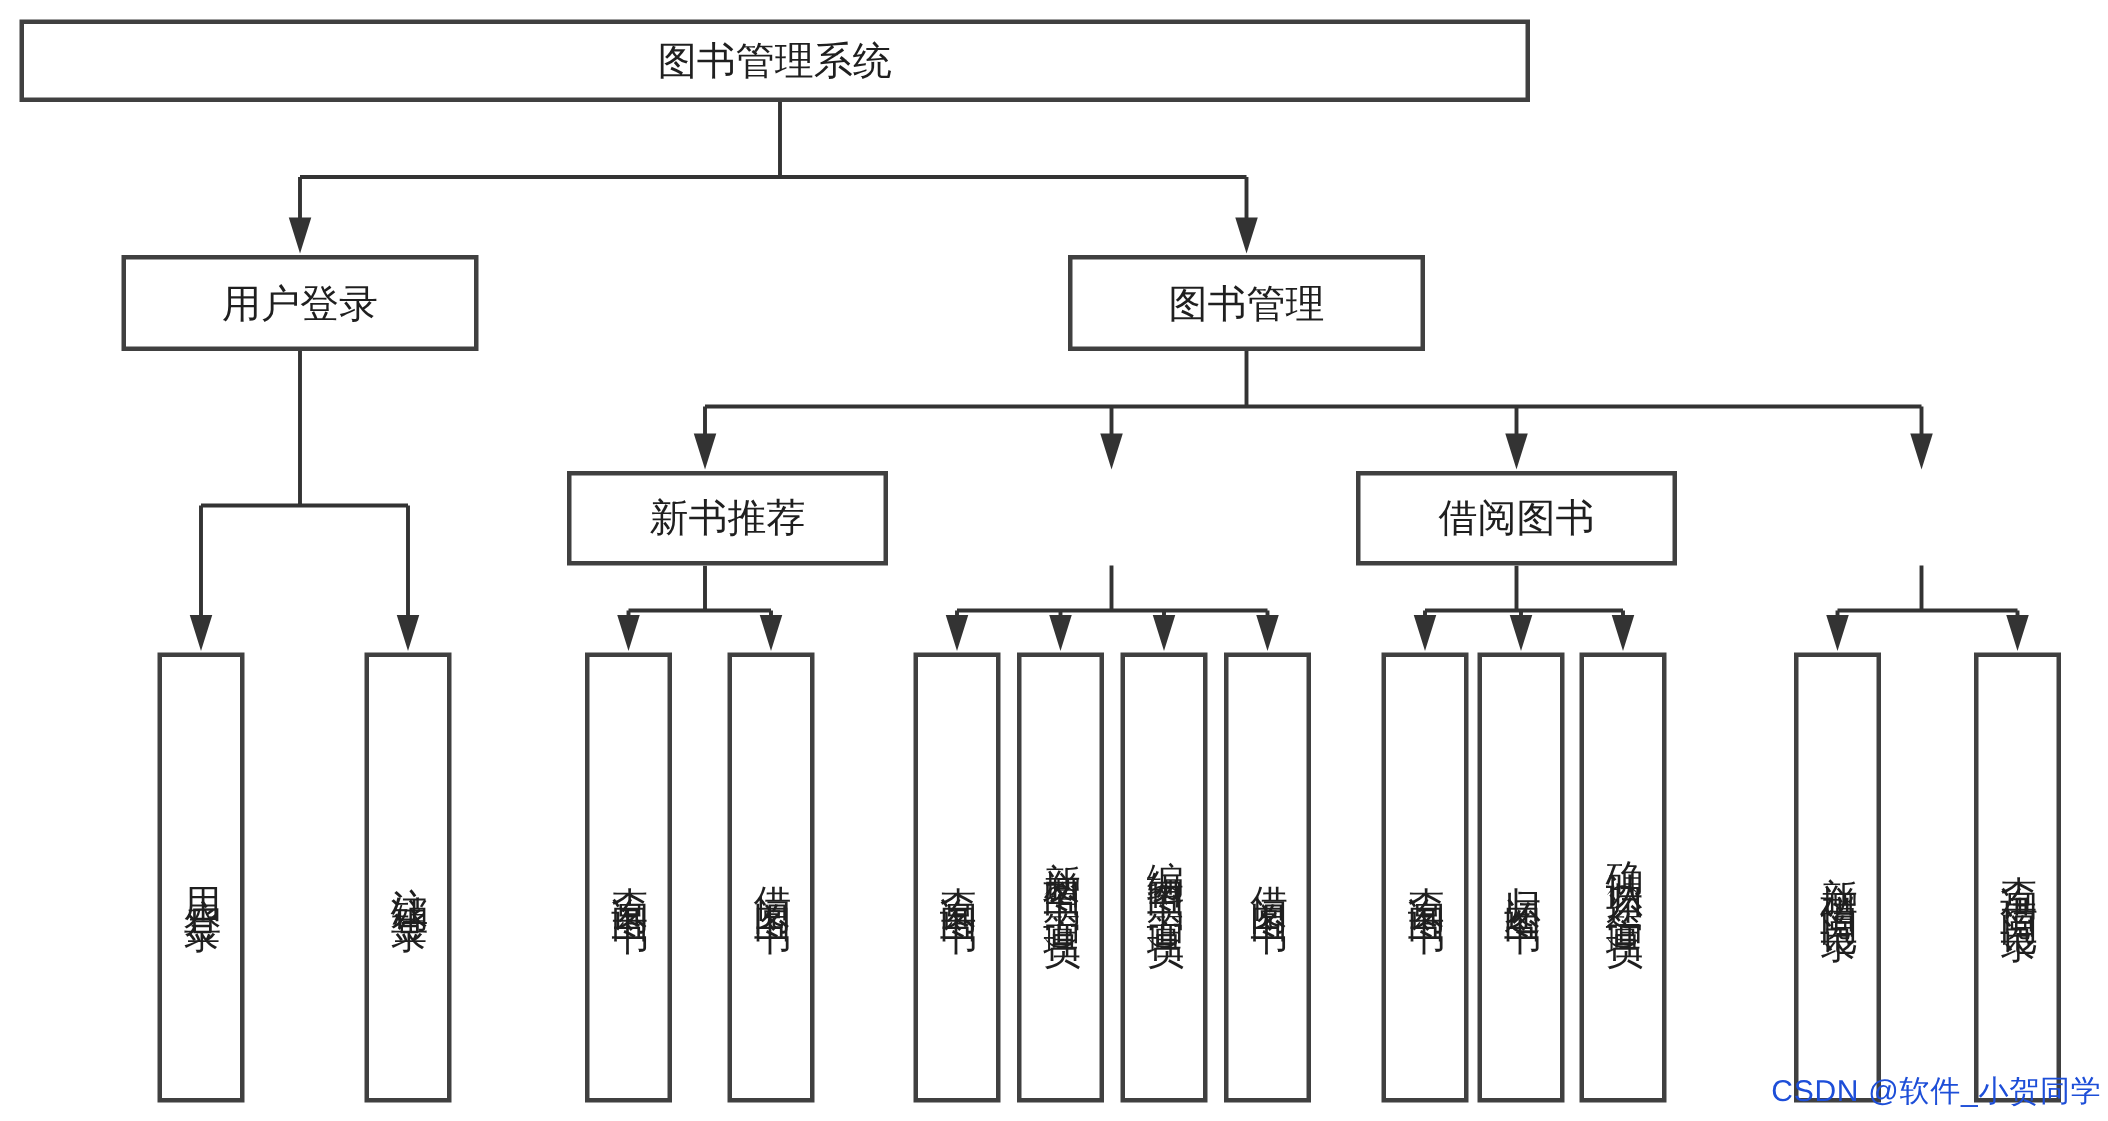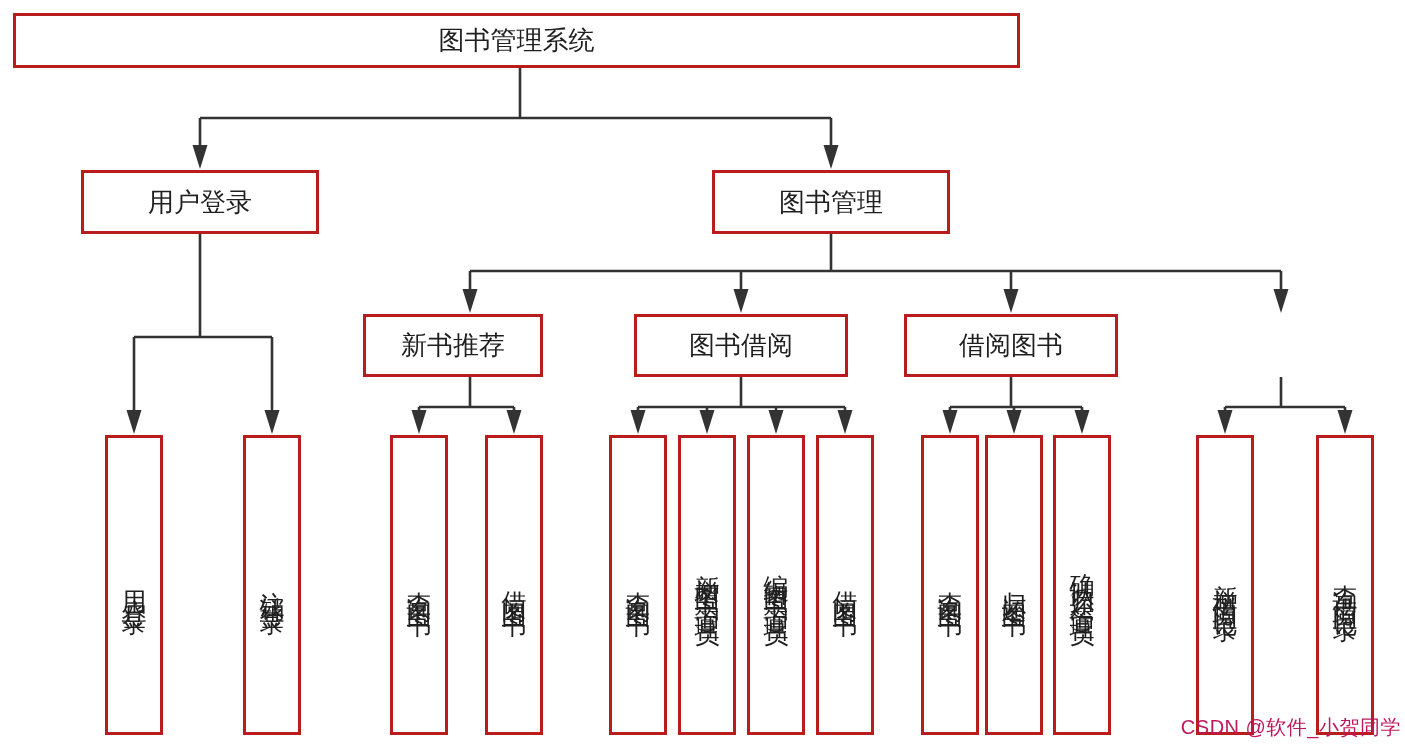--- a/index.html
+++ b/index.html
@@ -22,21 +22,21 @@
     fill: none;
   }
   .edges polygon {
     fill: #333333;
     stroke: none;
   }
   .node {
     position: absolute;
     box-sizing: border-box;
     background: #ffffff;
-    border: 3px solid #b91c1c;
+    border: 3px solid #404040;
     color: #1f1f1f;
     display: flex;
     align-items: center;
     justify-content: center;
     font-size: 26px;
     white-space: nowrap;
     z-index: 2;
   }
   .leaf {
     writing-mode: vertical-rl;
@@ -45,21 +45,21 @@
     letter-spacing: 7px;
     white-space: normal;
     line-height: 1;
   }
   .watermark {
     position: absolute;
     right: 4px;
     top: 714px;
     font-size: 20px;
     letter-spacing: 0.5px;
-    color: #be185d;
+    color: #1d4ed8;
     z-index: 5;
   }
 </style>
 </head>
 <body>
 
 <div class="canvas">
 
   <svg class="edges" viewBox="0 0 1405 747" xmlns="http://www.w3.org/2000/svg">
 
@@ -109,22 +109,21 @@
       <polygon points="1217.5,410 1232.5,410 1225,434"></polygon>
       <polygon points="1337.5,410 1352.5,410 1345,434"></polygon>
     </g>
   </svg>
 
   <div class="node" style="left:13px; top:13px; width:1007px; height:55px;">图书管理系统</div>
 
   <div class="node" style="left:81px; top:170px; width:238px; height:64px;">用户登录</div>
   <div class="node" style="left:712px; top:170px; width:238px; height:64px;">图书管理</div>
 
-  <div class="node" style="left:363px; top:314px; width:180px; height:63px;">新书推荐</div>
-  <div class="node" style="left:634px; top:314px; width:214px; height:63px;">图书借阅</div>
+  <div class="node" style="left:378px; top:314px; width:214px; height:63px;">新书推荐</div>
   <div class="node" style="left:904px; top:314px; width:214px; height:63px;">借阅图书</div>
 
   <div class="node leaf" style="left:105px; top:435px; width:58px; height:300px;">用户登录</div>
   <div class="node leaf" style="left:243px; top:435px; width:58px; height:300px;">注销登录</div>
 
   <div class="node leaf" style="left:390px; top:435px; width:58px; height:300px;">查询图书</div>
   <div class="node leaf" style="left:485px; top:435px; width:58px; height:300px;">借阅图书</div>
 
   <div class="node leaf" style="left:609px; top:435px; width:58px; height:300px;">查询图书</div>
   <div class="node leaf" style="left:678px; top:435px; width:58px; height:300px;">新增图书（管理员）</div>

